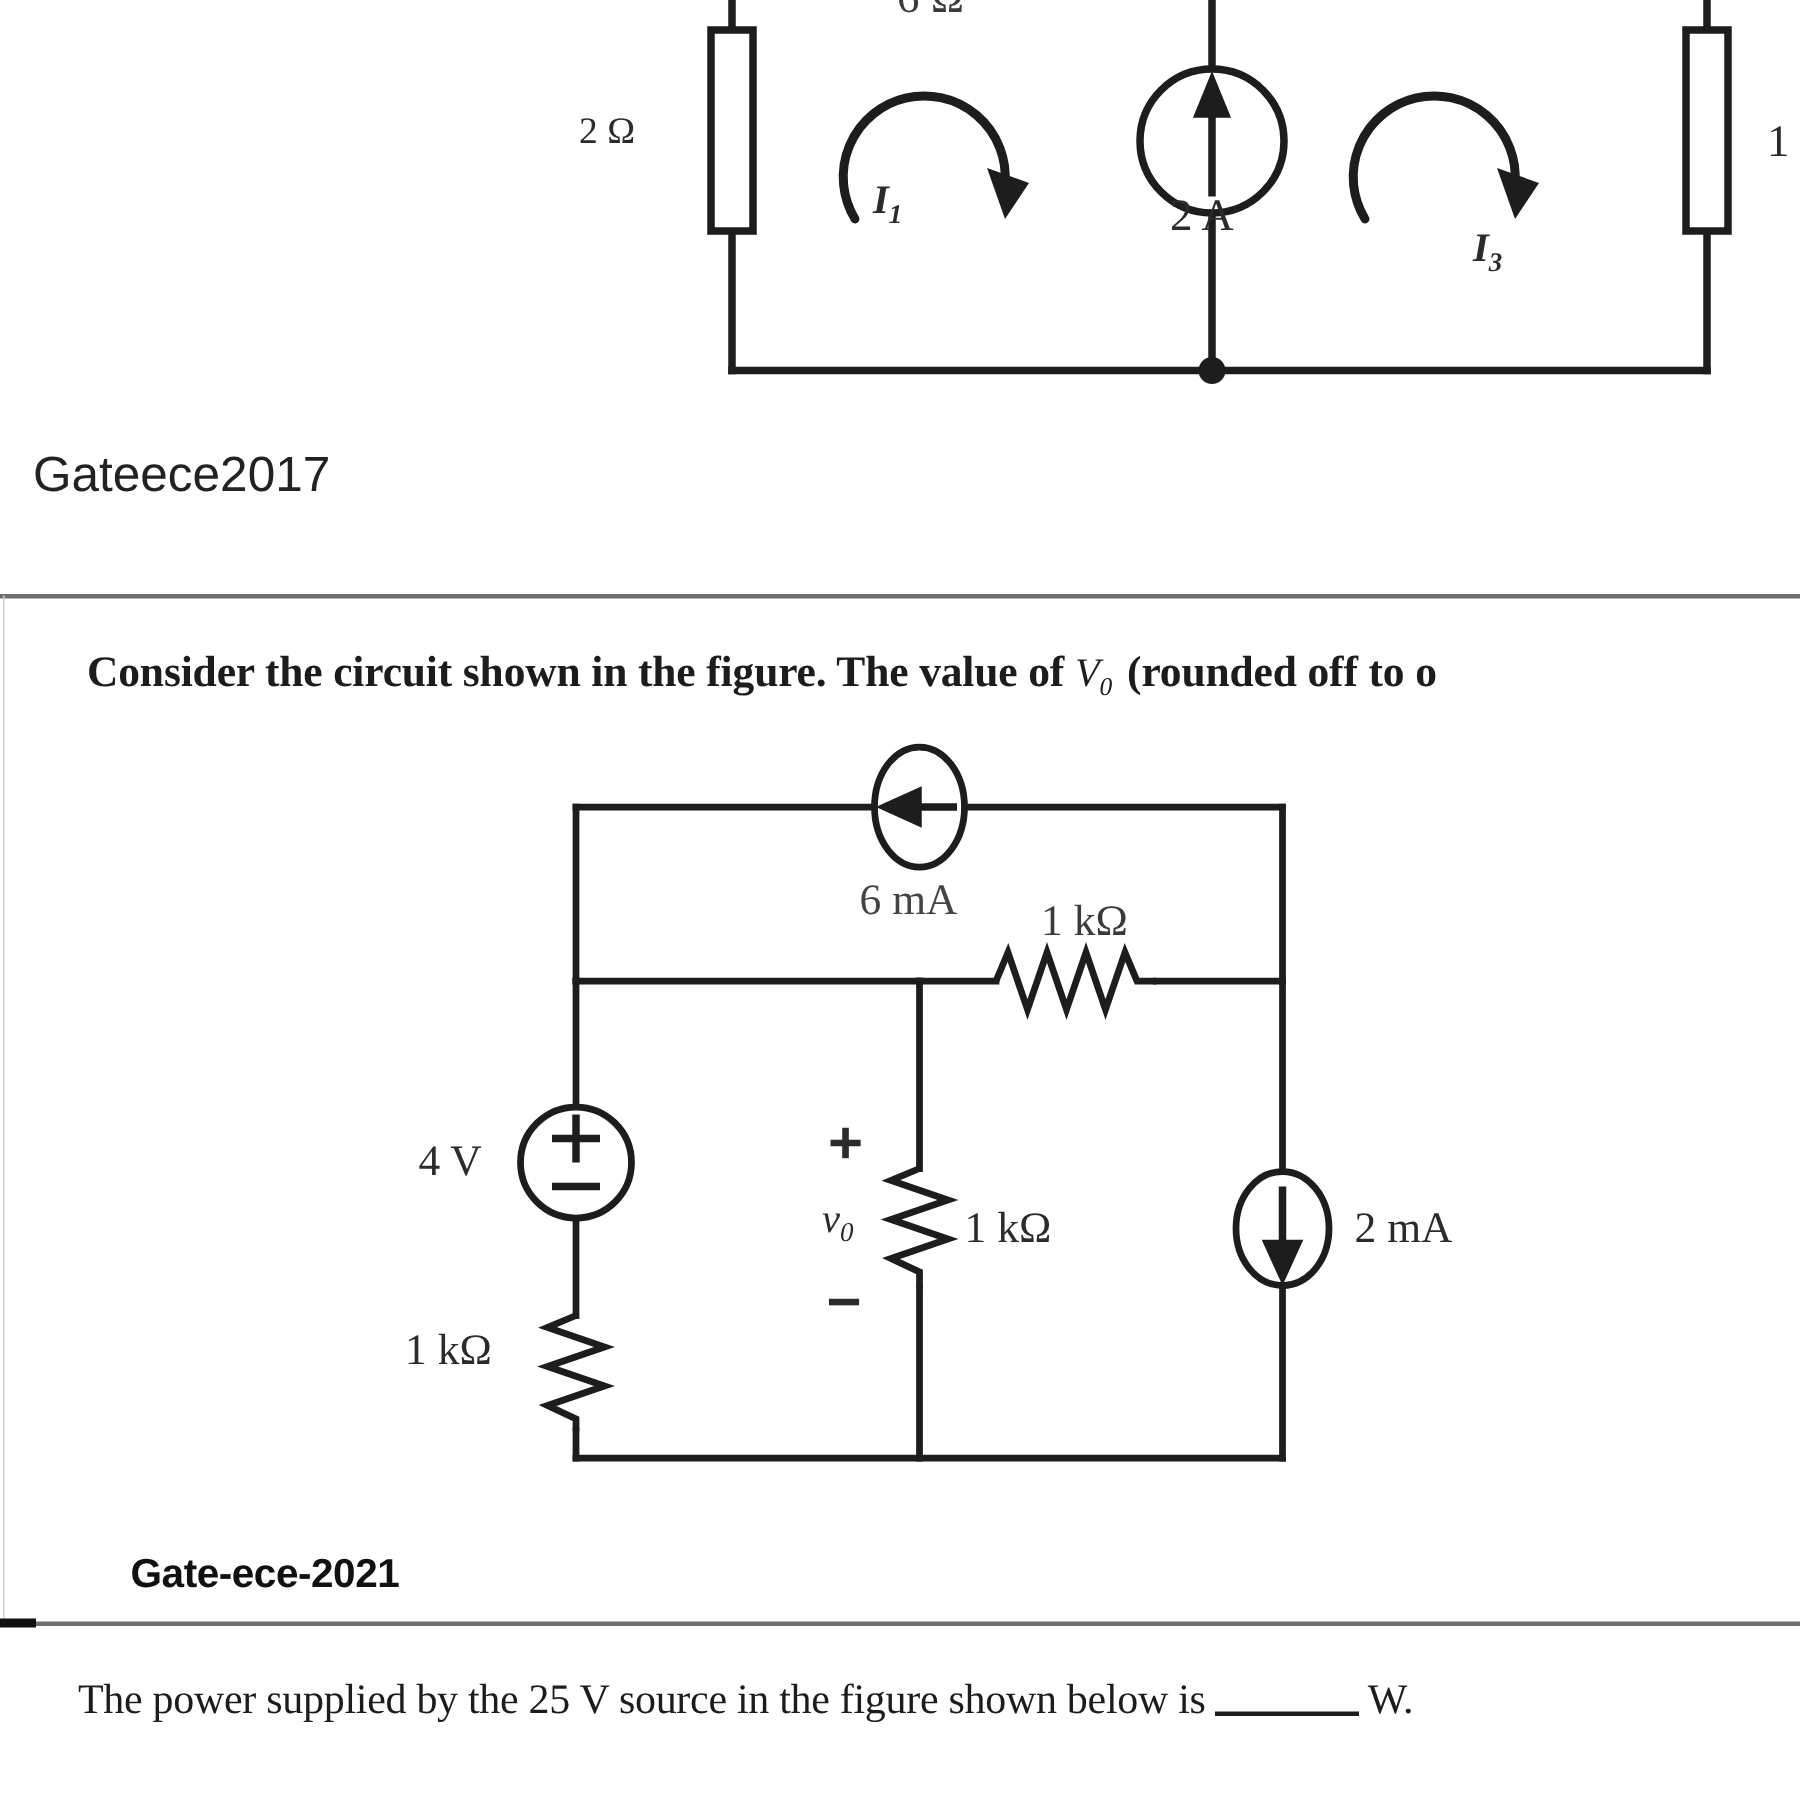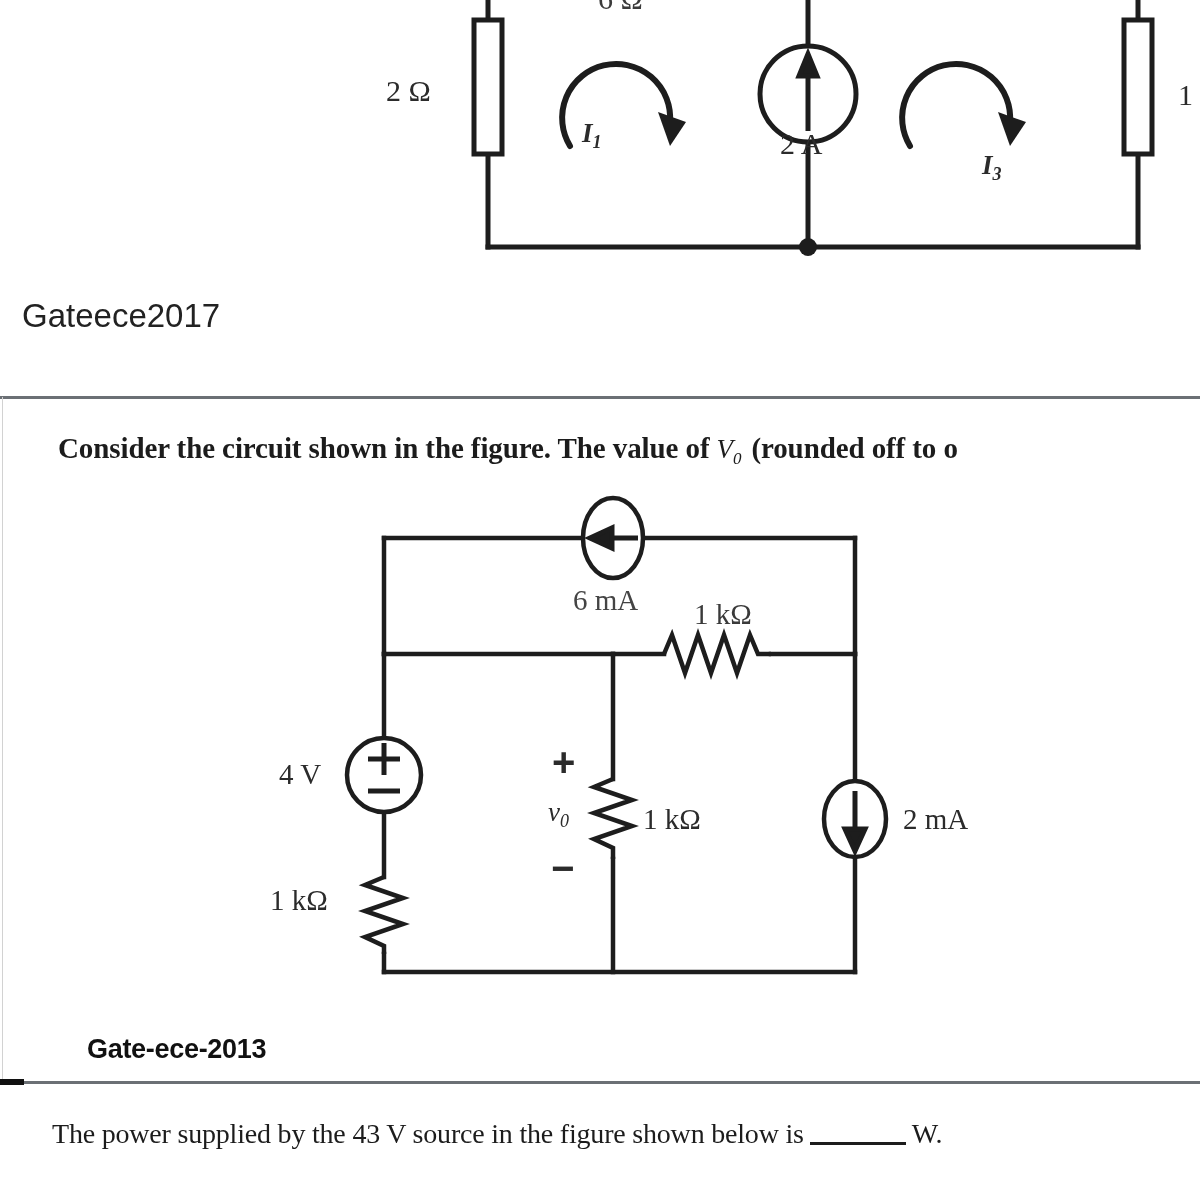--- a/index.html
+++ b/index.html
@@ -165,21 +165,21 @@
       <polygon points="300,152 288,118 316,128" fill="#1d1d1d" stroke="none"></polygon>
     </g>
 
     <g fill="none" stroke="#1d1d1d" stroke-width="6" stroke-linecap="round">
       <path d="M 540 152 A 54 54 0 1 1 640 128"></path>
       <polygon points="640,152 628,118 656,128" fill="#1d1d1d" stroke="none"></polygon>
     </g>
   </svg>
 </div>
 
-<div class="clabel abs" style="left:386px; top:74px; font-size:30px;">2 Ω</div>
+<div class="clabel abs" style="left:386px; top:74px; font-size:25px;">2 Ω</div>
 
 <div class="clabel abs" style="left:598px; top:-18px; font-size:30px; color:#3b3b3b;">6 Ω</div>
 
 <div class="clabel abs" style="left:780px; top:127px; font-size:30px;">2 A</div>
 
 <div class="clabel abs italic-i" style="left:582px; top:118px;text-align:right;"><span>I</span><sub>1</sub></div>
 
 <div class="clabel abs italic-i" style="left:982px; top:150px;"><span>I</span><sub>3</sub></div>
 
 <div class="clabel abs" style="left:1178px; top:78px; font-size:30px;">1</div>
@@ -262,20 +262,20 @@
 <div class="clabel abs sign" style="left:552px; top:740px;">+</div>
 
 <div class="clabel abs v0" style="left:548px; top:797px;"><span>v</span><sub>0</sub></div>
 
 <div class="clabel abs sign" style="left:551px; top:846px;">−</div>
 
 <div class="clabel abs" style="left:643px; top:803px; font-size:29px;">1 kΩ</div>
 
 <div class="clabel abs" style="left:903px; top:803px; font-size:29px;">2 mA</div>
 
-<div class="heading-bold-sans" style="left:87px; top:1034px;">Gate-ece-2013</div>
+<div class="heading-bold-sans" style="left:87px; top:1034px;">Gate-ece-2021</div>
 
 <div class="divider bottom-rule"></div>
 <div class="rule-cap"></div>
 
 <div class="body-text" style="left:52px; top:1118px;">
-  <span>The power supplied by the 43 V source in the figure shown below is</span><span class="blank-line"></span><span>W.</span>
+  <span>The power supplied by the 25 V source in the figure shown below is</span><span class="blank-line"></span><span>W.</span>
 </div>
 
 </body></html>

